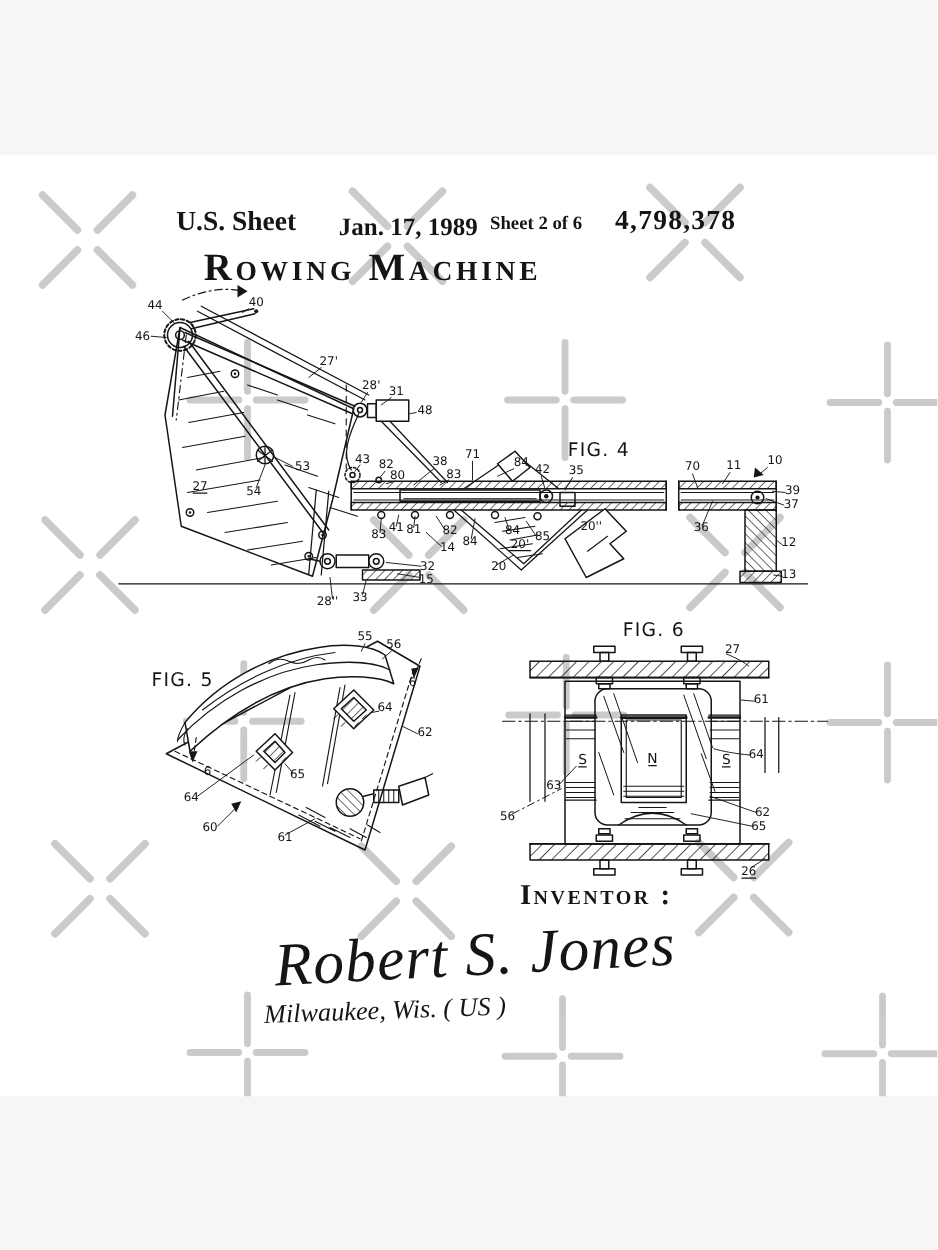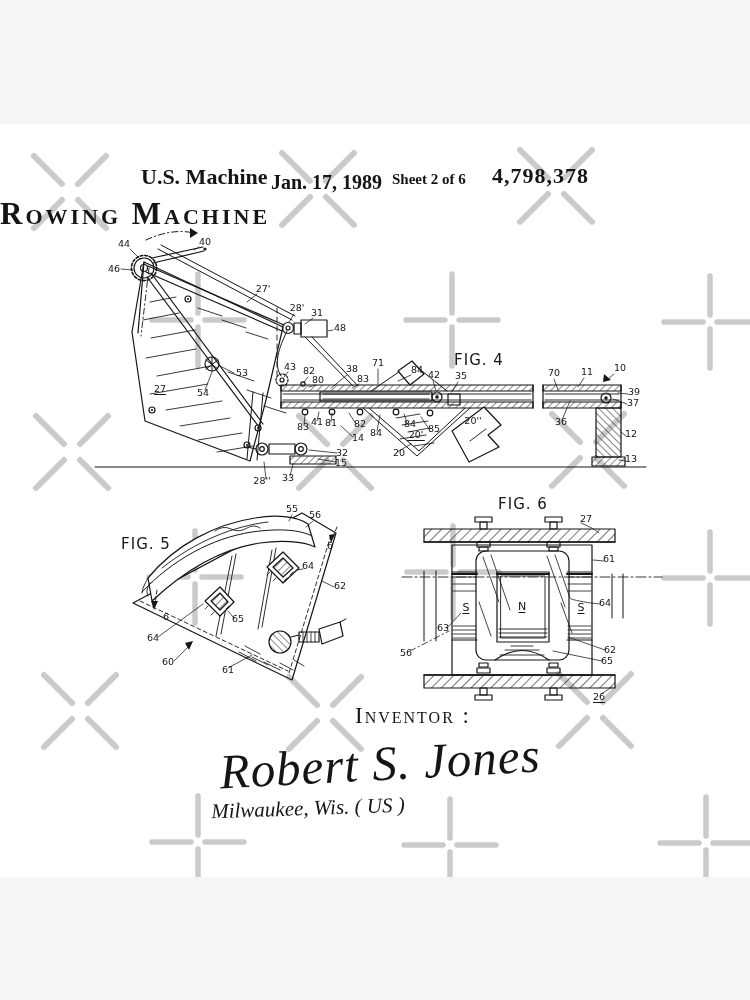--- a/index.html
+++ b/index.html
@@ -5,22 +5,22 @@
   html,body{margin:0;padding:0}
   body{width:750px;height:1000px;background:#f6f6f6;font-family:"Liberation Serif",serif;color:#151515;overflow:hidden}
   .page{position:relative;width:750px;height:1000px}
   .paper{position:absolute;left:0;top:124px;width:750px;height:753px;background:#ffffff}
   svg.overlay{position:absolute;left:0;top:0;width:750px;height:1000px}
   .hdr{position:absolute;font-weight:bold;white-space:nowrap}
   .hdr-pub{left:141px;top:164px;font-size:22px}
   .hdr-date{left:271px;top:171px;font-size:20px}
   .hdr-sheet{left:392px;top:171px;font-size:15px}
   .hdr-num{left:492px;top:163px;font-size:22px;letter-spacing:1px}
-  .doc-title{position:absolute;left:0;top:196px;width:596px;font-size:31px;font-weight:bold;font-variant:small-caps;letter-spacing:3px}
-  .inv-head{position:absolute;left:288px;top:703px;width:250px;text-align:center;font-size:23px;font-weight:normal;font-variant:small-caps;letter-spacing:2px}
+  .doc-title{position:absolute;left:0;top:196px;width:596px;text-align:center;font-size:31px;font-weight:bold;font-variant:small-caps;letter-spacing:3px}
+  .inv-head{position:absolute;left:288px;top:703px;width:250px;text-align:right;font-size:23px;font-weight:bold;font-variant:small-caps;letter-spacing:2px}
   .sig{position:absolute;left:155px;top:735px;width:450px;text-align:center;font-size:49px;font-style:italic;letter-spacing:1px;transform:rotate(-3deg);white-space:nowrap}
   .loc{position:absolute;left:168px;top:796px;width:280px;text-align:center;font-size:21px;font-style:italic;transform:rotate(-2deg);white-space:nowrap}
   svg text{font-family:"DejaVu Sans",sans-serif;fill:#151515}
 </style>
 </head>
 <body>
 
 <div class="page">
   <div class="paper"></div>
 
@@ -283,21 +283,21 @@
           <text x="443" y="631" text-anchor="middle" font-size="9.5">63</text>
           <text x="406" y="656" text-anchor="middle" font-size="9.5">56</text>
           <text x="610" y="653" text-anchor="middle" font-size="9.5">62</text>
           <text x="607" y="664" text-anchor="middle" font-size="9.5">65</text>
           <text x="599" y="700" text-anchor="middle" font-size="9.5">26</text>
           <line x1="593.11" y1="702.5" x2="604.89" y2="702.5" stroke="#151515" stroke-width="1"></line>
         </g>
       </g>
   </svg>
 
-  <div class="hdr hdr-pub">U.S. Machine</div>
+  <div class="hdr hdr-pub">U.S. Sheet</div>
   <div class="hdr hdr-date">Jan. 17, 1989</div>
   <div class="hdr hdr-sheet">Sheet 2 of 6</div>
   <div class="hdr hdr-num">4,798,378</div>
   <div class="doc-title">Rowing Machine</div>
 
   <div class="inv-head">Inventor :</div>
   <div class="sig">Robert S. Jones</div>
   <div class="loc">Milwaukee, Wis. ( US )</div>
 </div>
 

